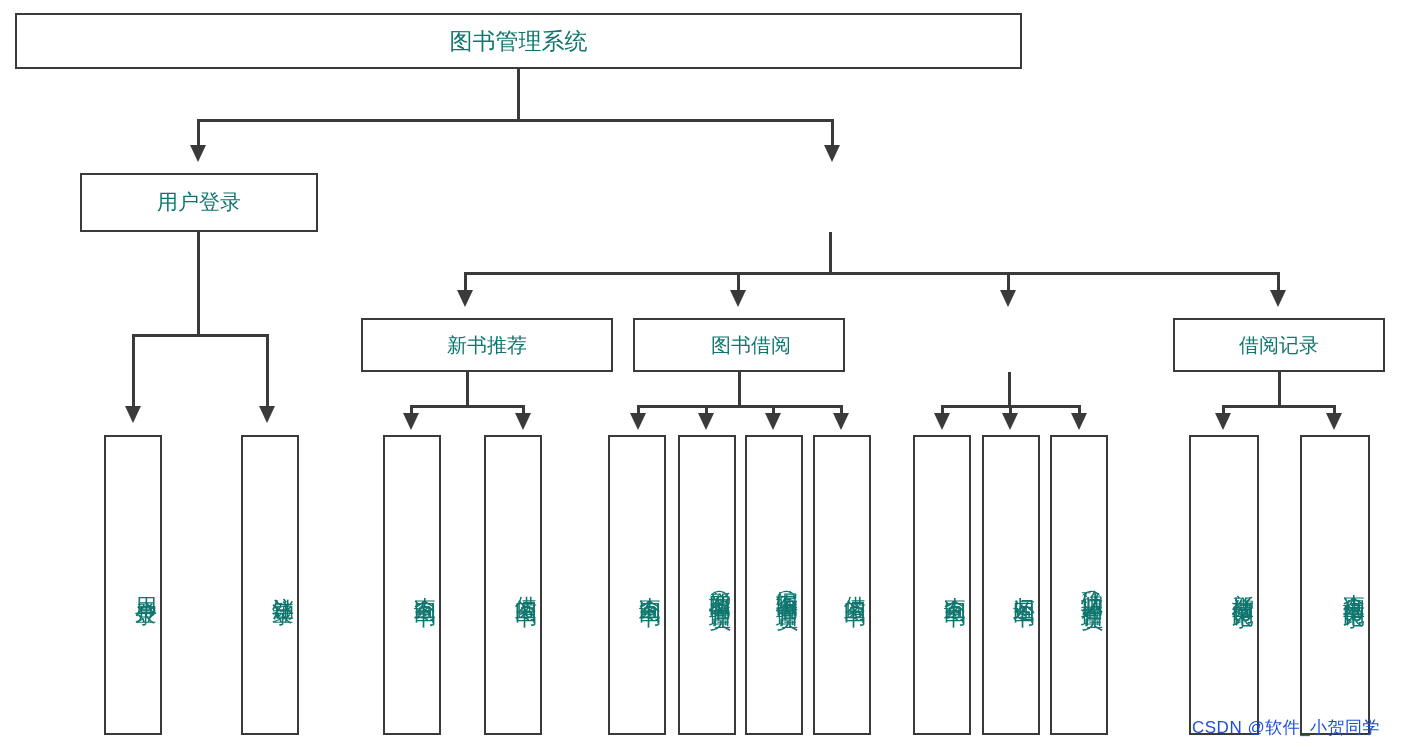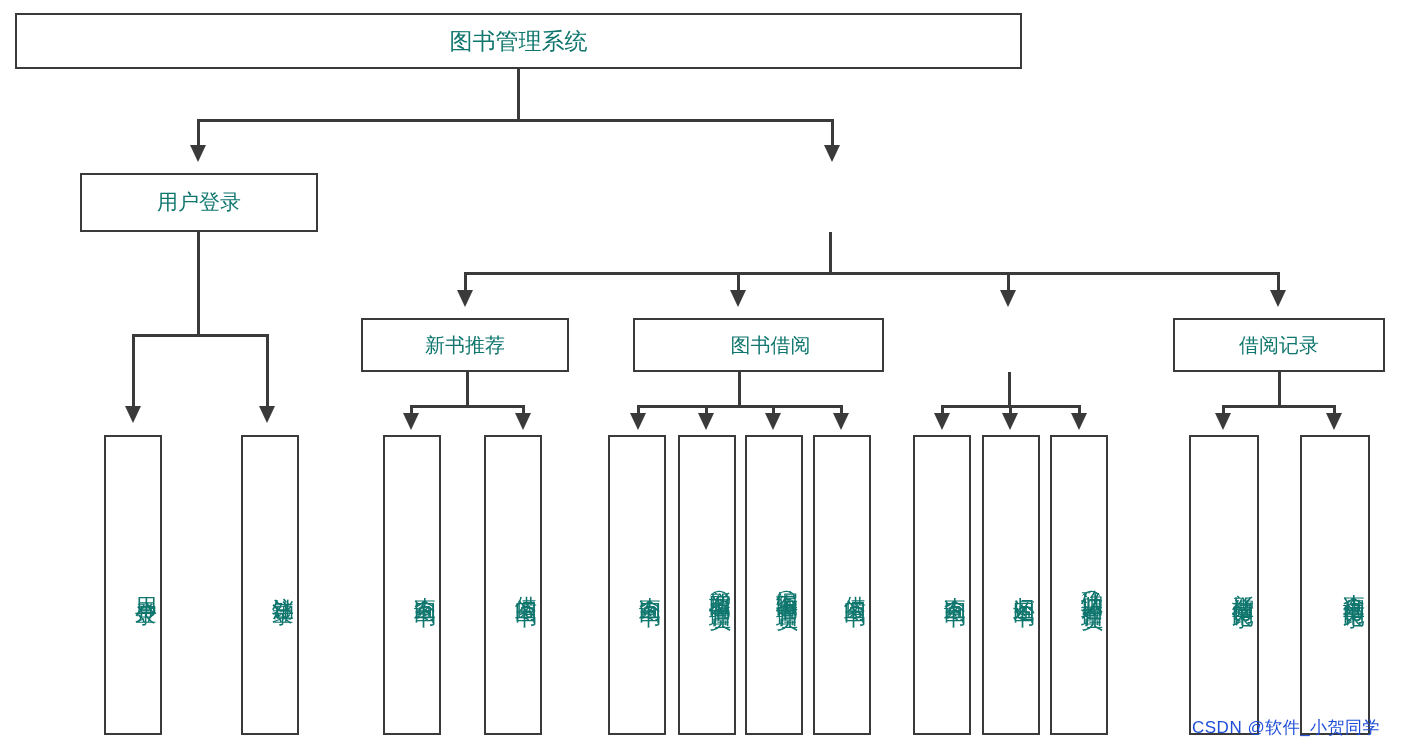--- a/index.html
+++ b/index.html
@@ -99,24 +99,24 @@
   <div class="hline" style="left:464px;top:272px;width:816px;height:3px;"></div>
   <div class="vline" style="left:464px;top:272px;width:3px;height:20px;"></div>
   <div class="arrow" style="left:457px;top:290px;"></div>
   <div class="vline" style="left:737px;top:272px;width:3px;height:20px;"></div>
   <div class="arrow" style="left:730px;top:290px;"></div>
   <div class="vline" style="left:1007px;top:272px;width:3px;height:20px;"></div>
   <div class="arrow" style="left:1000px;top:290px;"></div>
   <div class="vline" style="left:1277px;top:272px;width:3px;height:20px;"></div>
   <div class="arrow" style="left:1270px;top:290px;"></div>
 
-  <div class="node lvl2" style="left:361px;top:318px;width:208px;height:54px;font-family:Liberation Serif, serif;">
+  <div class="node lvl2" style="left:361px;top:318px;width:252px;height:54px;font-family:Liberation Serif, serif;">
     <span>新书推荐</span>
   </div>
-  <div class="node lvl2" style="left:633px;top:318px;width:251px;height:54px;padding-left:24px;">
+  <div class="node lvl2" style="left:633px;top:318px;width:212px;height:54px;padding-left:24px;">
     <span>图书借阅</span>
   </div>
   <div class="node lvl2" style="left:1173px;top:318px;width:212px;height:54px;">
     <span>借阅记录</span>
   </div>
 
   <div class="vline" style="left:466px;top:372px;width:3px;height:36px;"></div>
   <div class="hline" style="left:410px;top:405px;width:115px;height:3px;"></div>
   <div class="vline" style="left:410px;top:405px;width:3px;height:10px;"></div>
   <div class="arrow" style="left:403px;top:413px;"></div>

